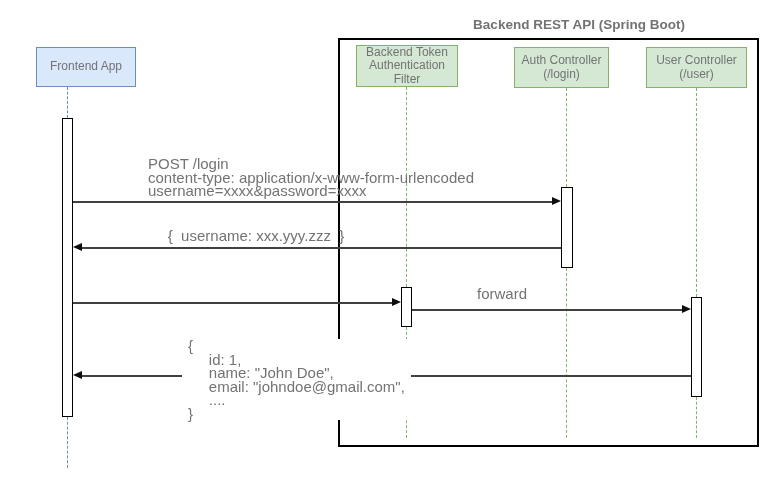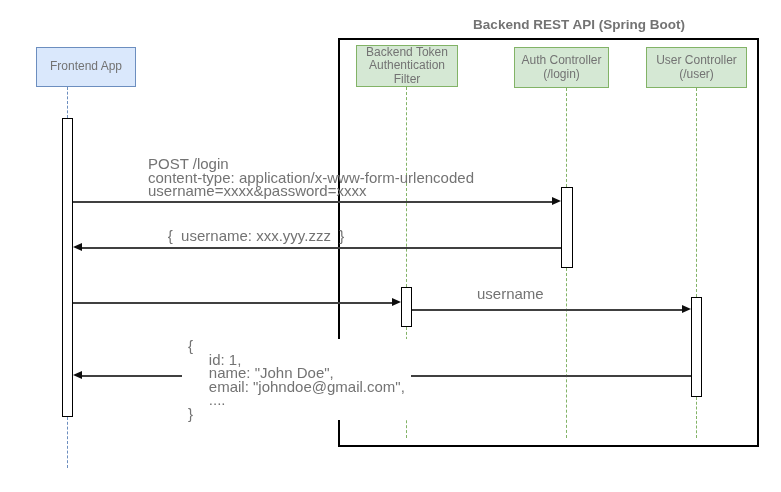--- a/index.html
+++ b/index.html
@@ -85,21 +85,21 @@
 
   <div class="abs msg-line" style="left:81px;top:247px;width:480px;"></div>
   <div class="abs head left" style="left:73px;top:243px;"></div>
   <div class="abs msg-label center" style="left:256px;top:229px;">{  username: xxx.yyy.zzz  }</div>
 
   <div class="abs msg-line" style="left:73px;top:302px;width:320px;"></div>
   <div class="abs head right" style="left:392px;top:298px;"></div>
 
   <div class="abs msg-line" style="left:412px;top:309px;width:271px;"></div>
   <div class="abs head right" style="left:682px;top:305px;"></div>
-  <div class="abs msg-label" style="left:477px;top:287px;">username</div>
+  <div class="abs msg-label" style="left:477px;top:287px;">forward</div>
 
   <div class="abs msg-line" style="left:81px;top:375px;width:610px;"></div>
   <div class="abs head left" style="left:73px;top:371px;"></div>
   <div class="abs msg-label boxed" style="left:182px;top:339px;">{
      id: 1,
      name: "John Doe",
      email: "johndoe@gmail.com",
      ....
 }</div>
 

